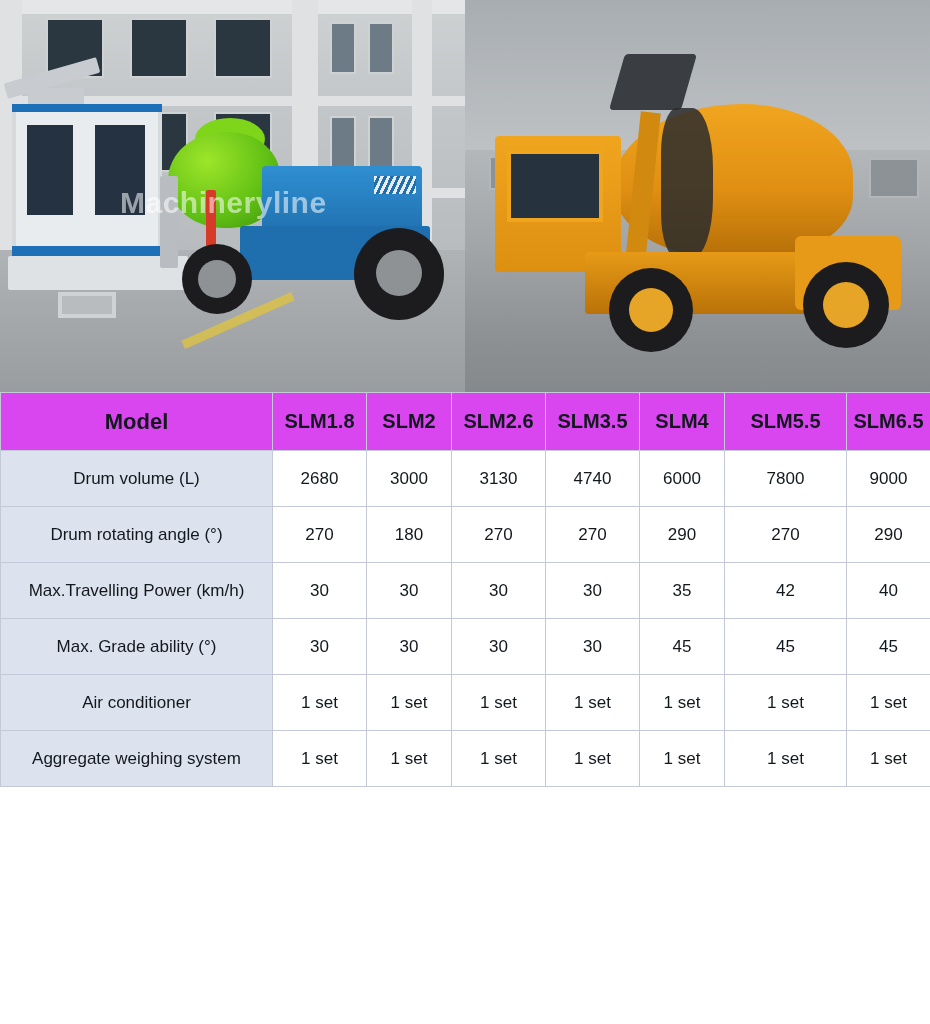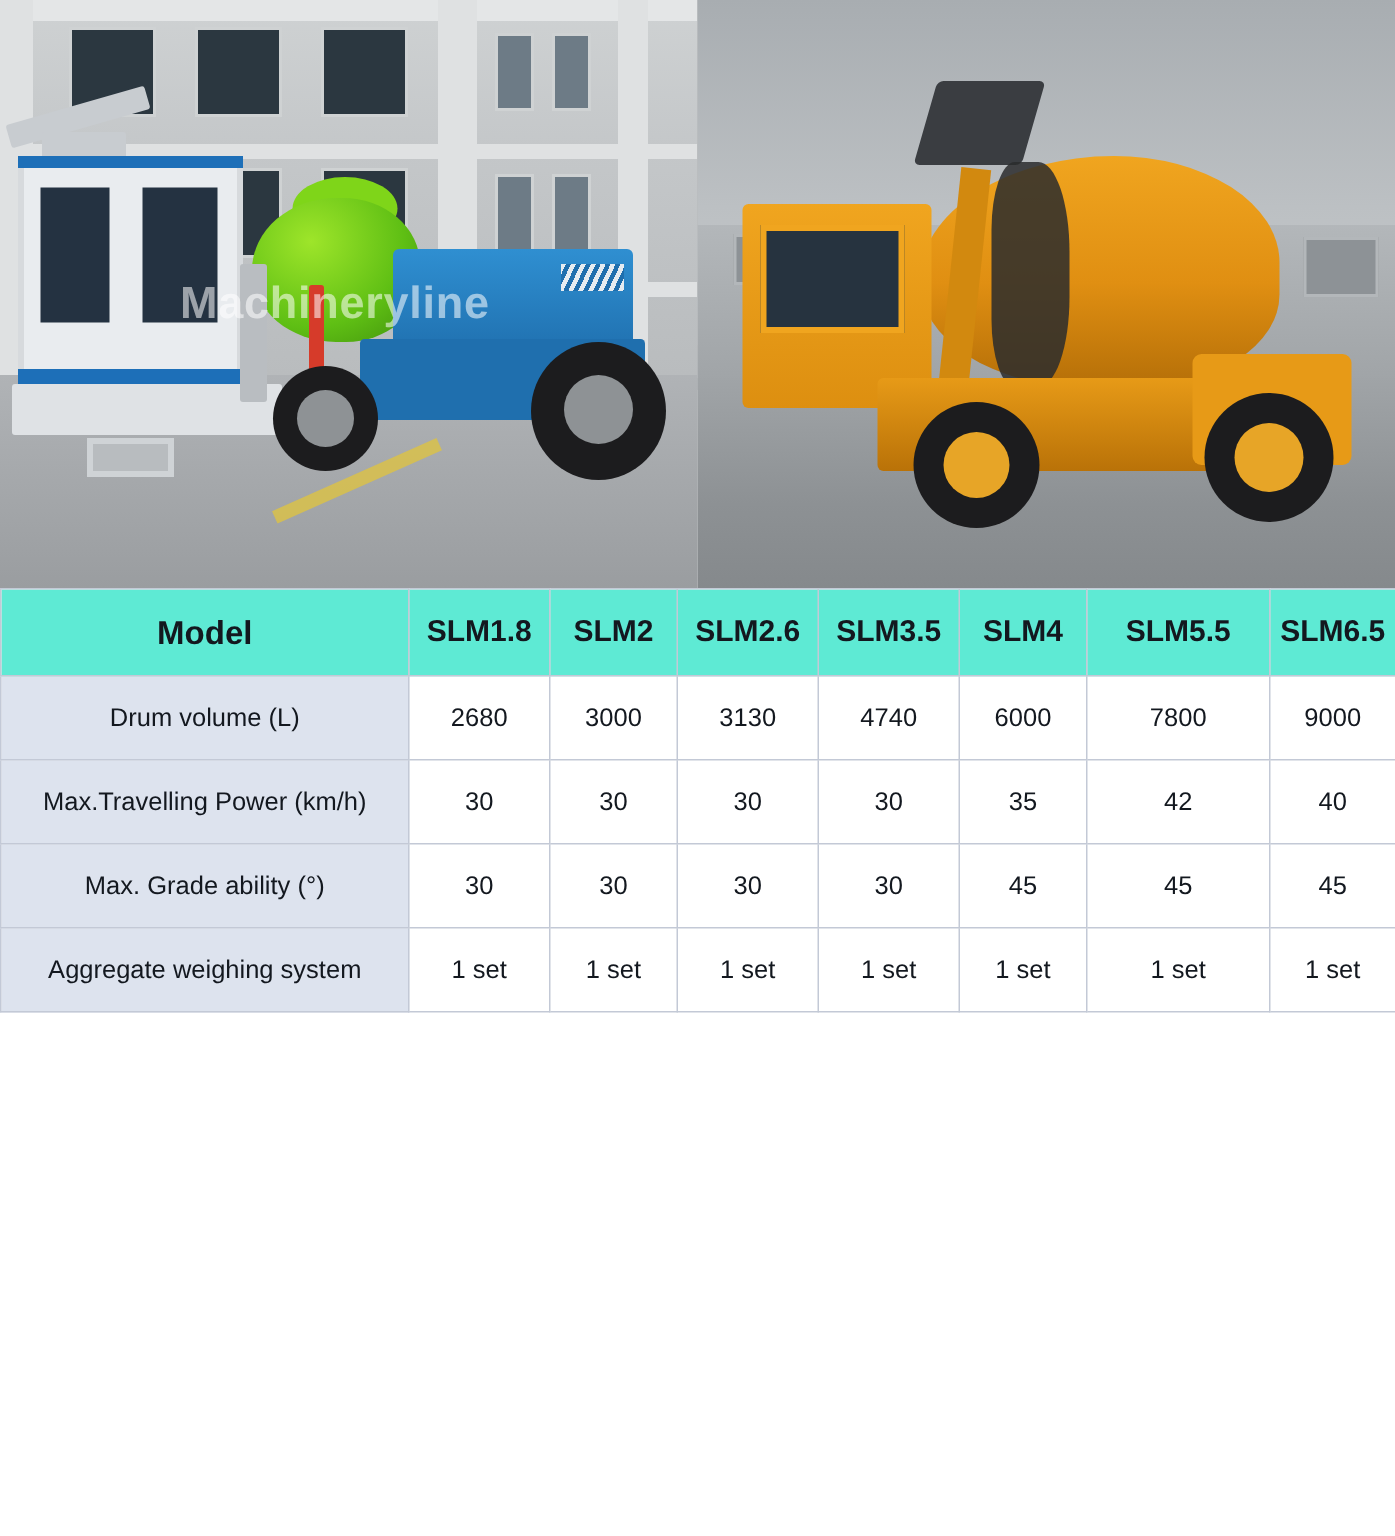--- a/index.html
+++ b/index.html
@@ -192,21 +192,21 @@
     vertical-align: middle;
     color: #13181f;
     background: #ffffff;
     padding: 0;
     height: 56px;
     font-size: 17px;
     font-weight: 400;
     white-space: nowrap;
   }
   table.spec tr.head th {
-    background: #5eead4;
+    background: #d946ef;
     font-weight: 700;
     font-size: 20px;
     height: 58px;
   }
   table.spec tr.head th.first {
     font-size: 22px;
   }
   table.spec td.rowlabel {
     background: #dde3ee;
     font-size: 17px;
@@ -329,40 +329,60 @@
           <td class="rowlabel">Drum volume (L)</td>
           <td>2680</td>
           <td>3000</td>
           <td>3130</td>
           <td>4740</td>
           <td>6000</td>
           <td>7800</td>
           <td>9000</td>
         </tr>
         <tr>
+          <td class="rowlabel">Drum rotating angle (°)</td>
+          <td>270</td>
+          <td>180</td>
+          <td>270</td>
+          <td>270</td>
+          <td>290</td>
+          <td>270</td>
+          <td>290</td>
+        </tr>
+        <tr>
           <td class="rowlabel">Max.Travelling Power (km/h)</td>
           <td>30</td>
           <td>30</td>
           <td>30</td>
           <td>30</td>
           <td>35</td>
           <td>42</td>
           <td>40</td>
         </tr>
         <tr>
           <td class="rowlabel">Max. Grade ability (°)</td>
           <td>30</td>
           <td>30</td>
           <td>30</td>
           <td>30</td>
           <td>45</td>
           <td>45</td>
           <td>45</td>
         </tr>
         <tr>
+          <td class="rowlabel">Air conditioner</td>
+          <td>1 set</td>
+          <td>1 set</td>
+          <td>1 set</td>
+          <td>1 set</td>
+          <td>1 set</td>
+          <td>1 set</td>
+          <td>1 set</td>
+        </tr>
+        <tr>
           <td class="rowlabel">Aggregate weighing system</td>
           <td>1 set</td>
           <td>1 set</td>
           <td>1 set</td>
           <td>1 set</td>
           <td>1 set</td>
           <td>1 set</td>
           <td>1 set</td>
         </tr>
       </tbody>

